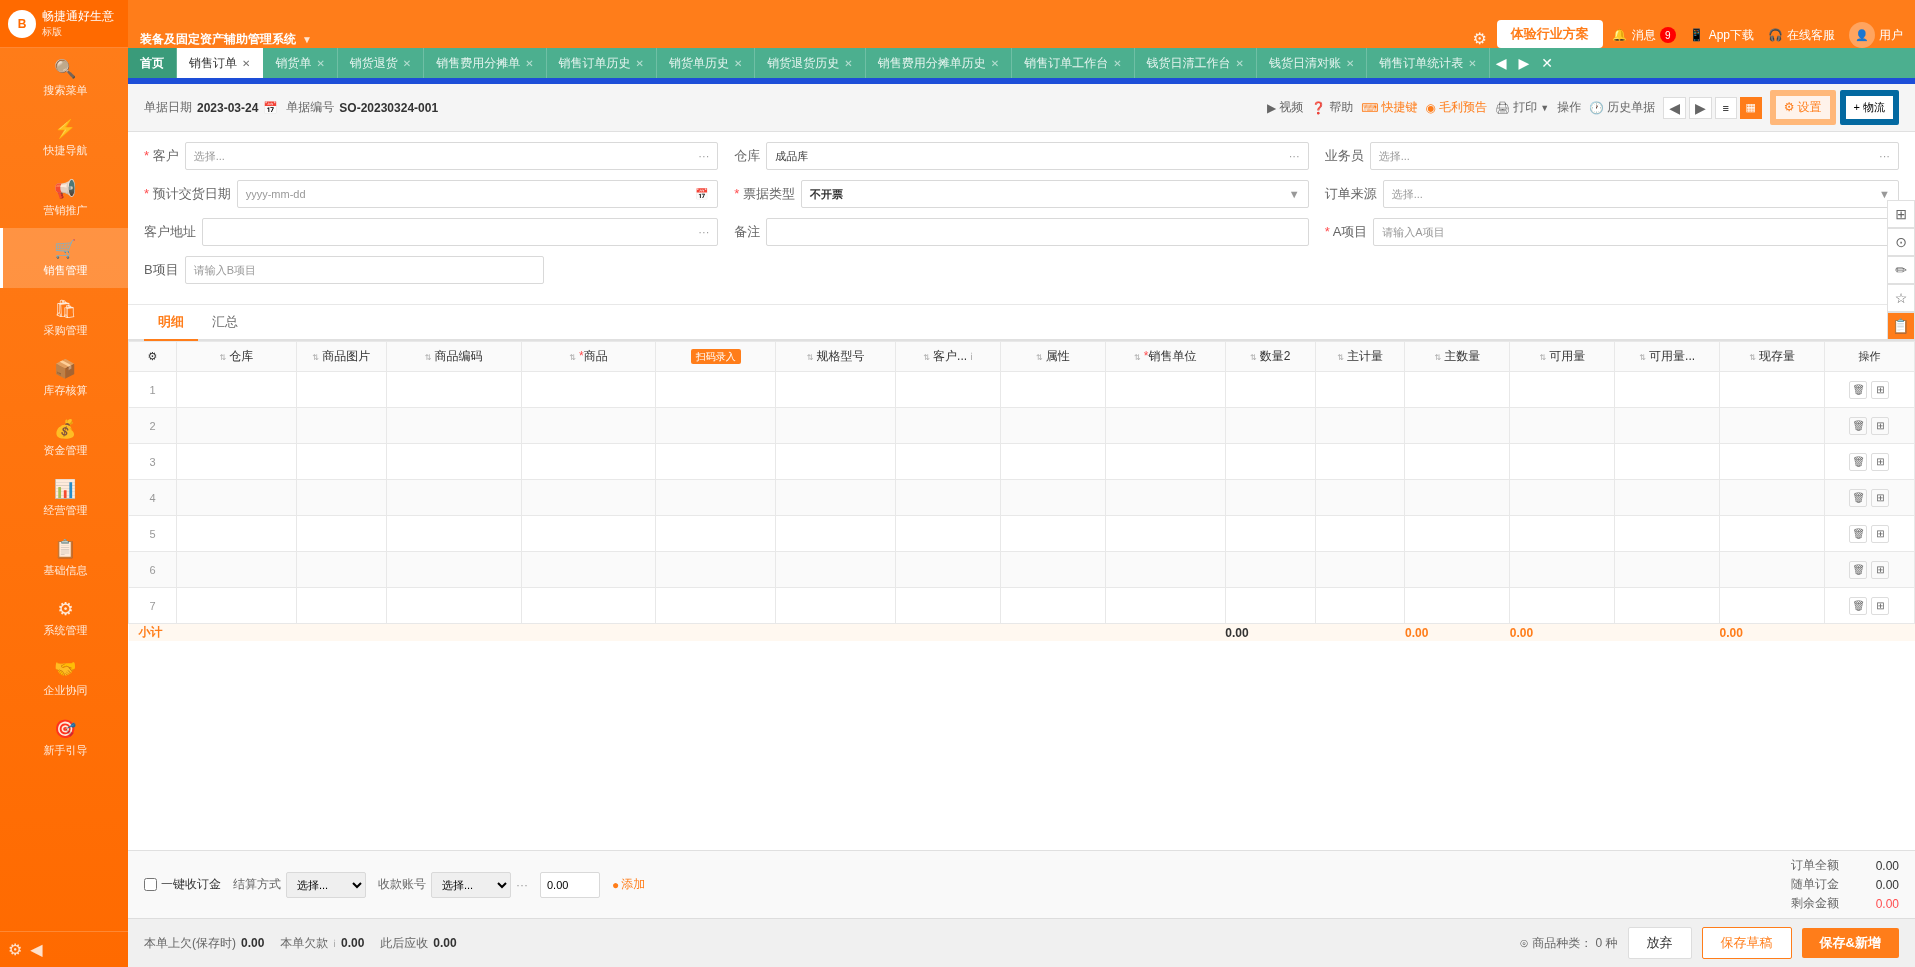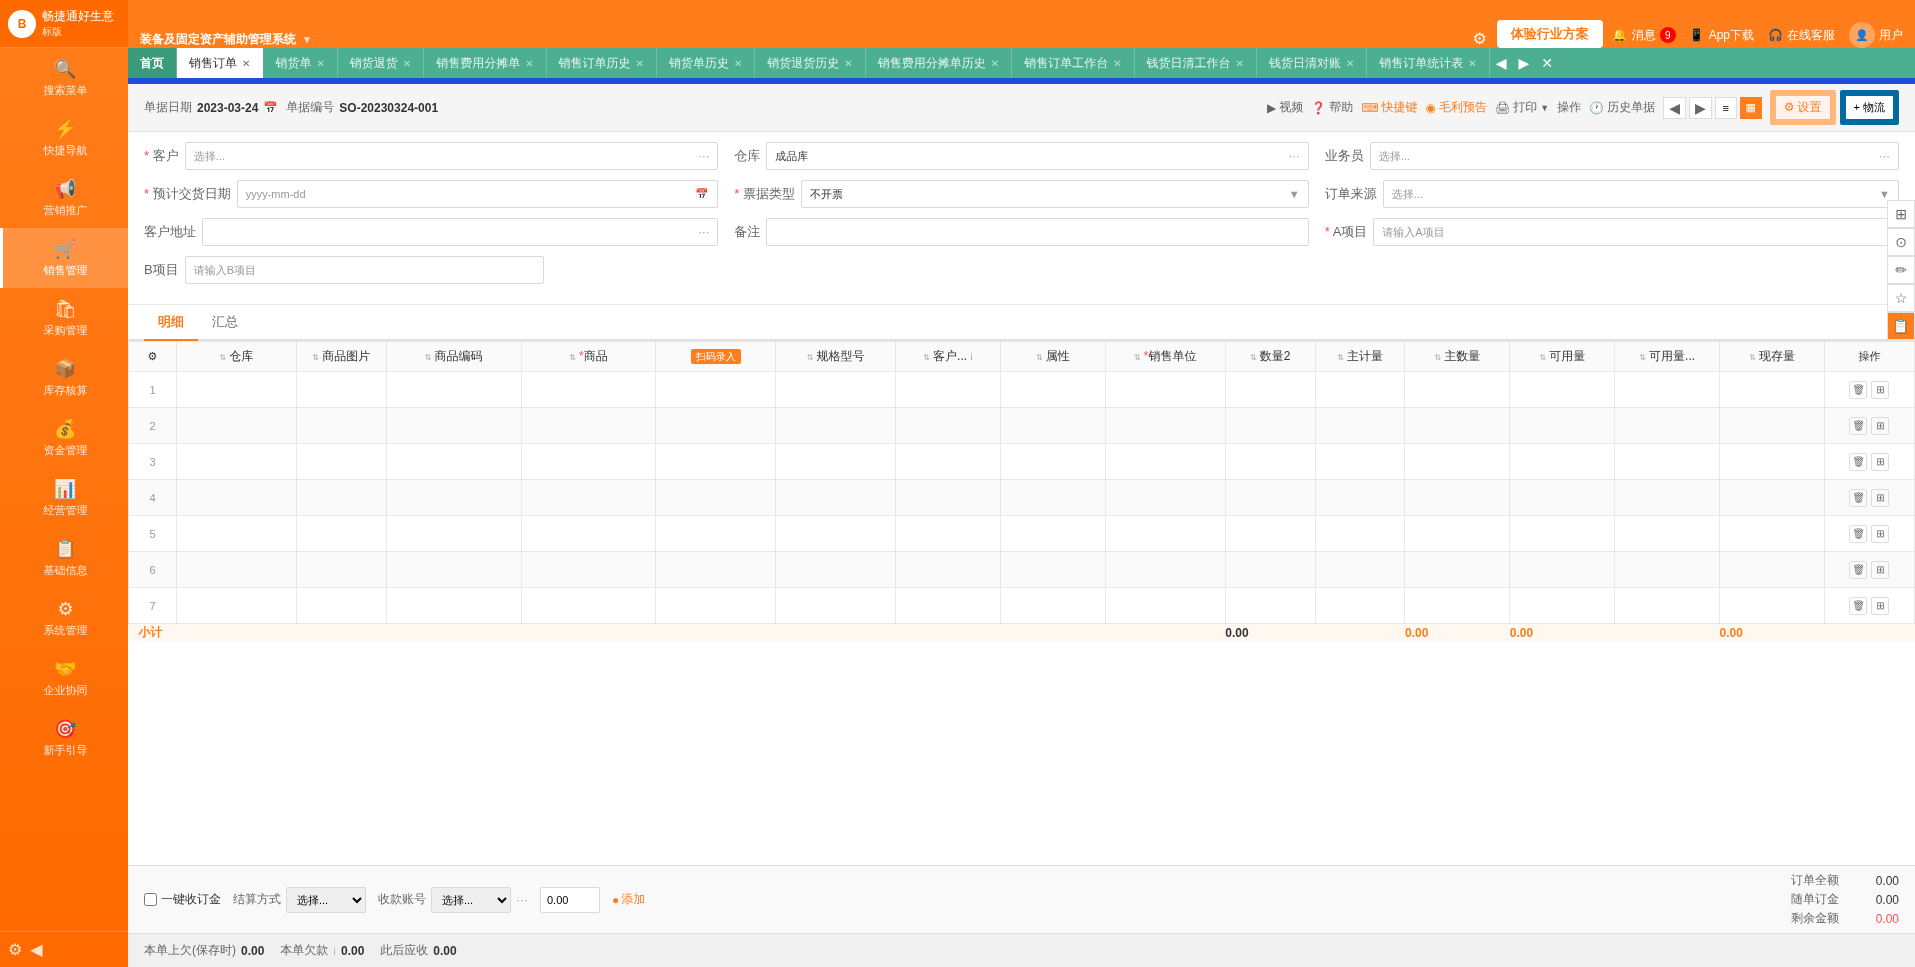--- a/index.html
+++ b/index.html
@@ -388,21 +388,21 @@
         <div class="form-field">
           <span class="form-field-label required">预计交货日期</span>
           <div class="form-field-input">
             <span>yyyy-mm-dd</span>
             <span style="color:#999;">📅</span>
           </div>
         </div>
         <div class="form-field">
           <span class="form-field-label required">票据类型</span>
           <div class="form-field-input">
-            <span style="color:#333;">不开票</span>
+            <span style="color:#333;font-weight:bold;">不开票</span>
             <span>▼</span>
           </div>
         </div>
         <div class="form-field">
           <span class="form-field-label">订单来源</span>
           <div class="form-field-input">
             <span>选择...</span>
             <span>▼</span>
           </div>
         </div>
@@ -695,20 +695,30 @@
       </div>
       <div class="footer-field">
         <span class="footer-label">本单欠款</span>
         <span style="color:#aaa;font-size:10px;">ℹ</span>
         <span class="footer-value">0.00</span>
       </div>
       <div class="footer-field">
         <span class="footer-label">此后应收</span>
         <span class="footer-value">0.00</span>
       </div>
+      <div class="footer-actions">
+        <div class="footer-info">
+          <span>⊙</span>
+          <span>商品种类：</span>
+          <span>0 种</span>
+        </div>
+        <button class="footer-btn default">放弃</button>
+        <button class="footer-btn primary-outline">保存草稿</button>
+        <button class="footer-btn primary">保存&amp;新增</button>
+      </div>
     </div>
   </div>
 </div>
 
 <div class="right-floats">
   <div class="right-float-btn">⊞</div>
   <div class="right-float-btn">⊙</div>
   <div class="right-float-btn">✏</div>
   <div class="right-float-btn">☆</div>
   <div class="right-float-btn active">📋</div>

